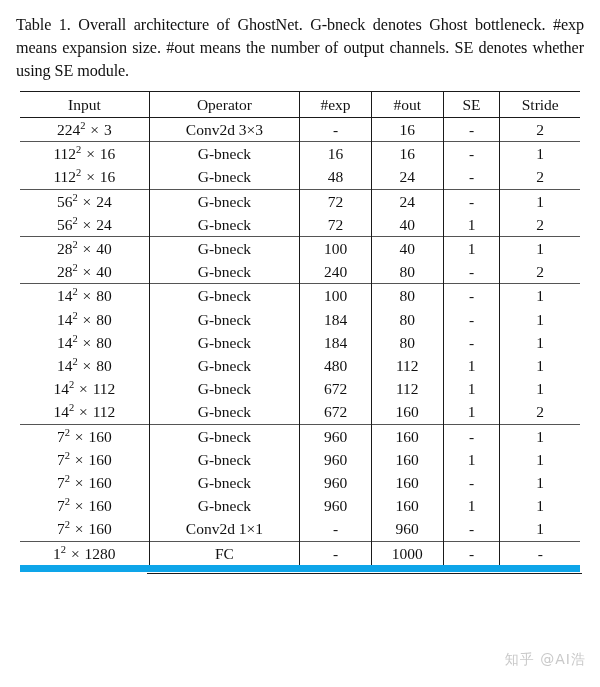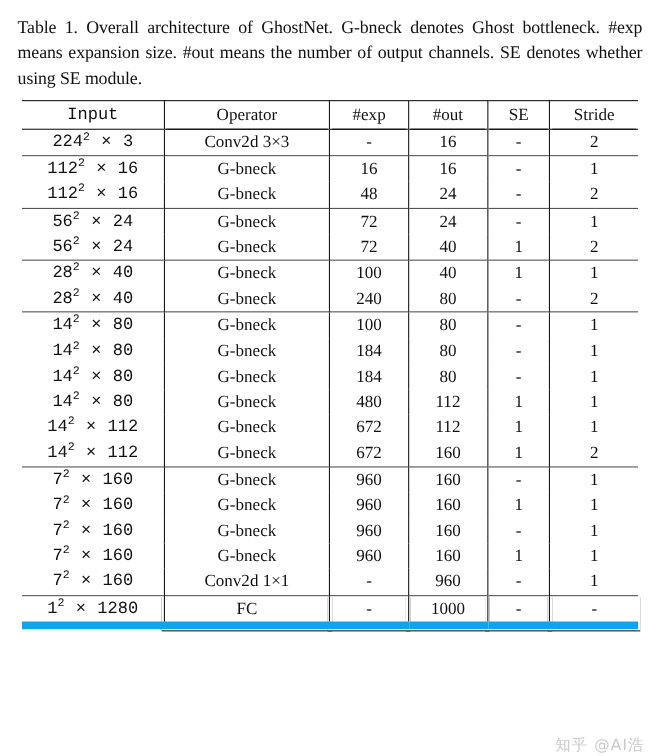--- a/index.html
+++ b/index.html
@@ -53,21 +53,20 @@
     padding: 0;
     height: 23.2px;
     line-height: 23.2px;
     white-space: nowrap;
     font-weight: normal;
   }
   
   table.arch th.sep-dbl, table.arch td.sep-dbl {
     border-right: 1px solid #1a1a1a;
     box-shadow: 2px 0 0 -1px #1a1a1a;
-    font-family: Liberation Mono, monospace;
   }
   table.arch th.sep, table.arch td.sep {
     border-right: 1px solid #1a1a1a;
   }
   
   tr.rule-top > * { border-top: 1px solid #1a1a1a; }
   tr.rule-group > * { border-top: 1px solid #555555; }
   tr.rule-dbl-top > * {
     border-top: 1px solid #1a1a1a;
     box-shadow: 0 -3px 0 -2px #1a1a1a;
@@ -83,21 +82,21 @@
     font-size: 10.5px;
     vertical-align: super;
     line-height: 0;
   }
   .times { padding: 0 1px; }
   .op-k { letter-spacing: 0; }
 
   .watermark {
     position: absolute;
     right: 14px;
-    bottom: 0;
+    bottom: 18px;
     font-family: "DejaVu Sans", "Liberation Sans", sans-serif;
     font-size: 14px;
     color: #c9c9c9;
     letter-spacing: 1px;
     white-space: nowrap;
     pointer-events: none;
     user-select: none;
   }
 </style>
 </head>

